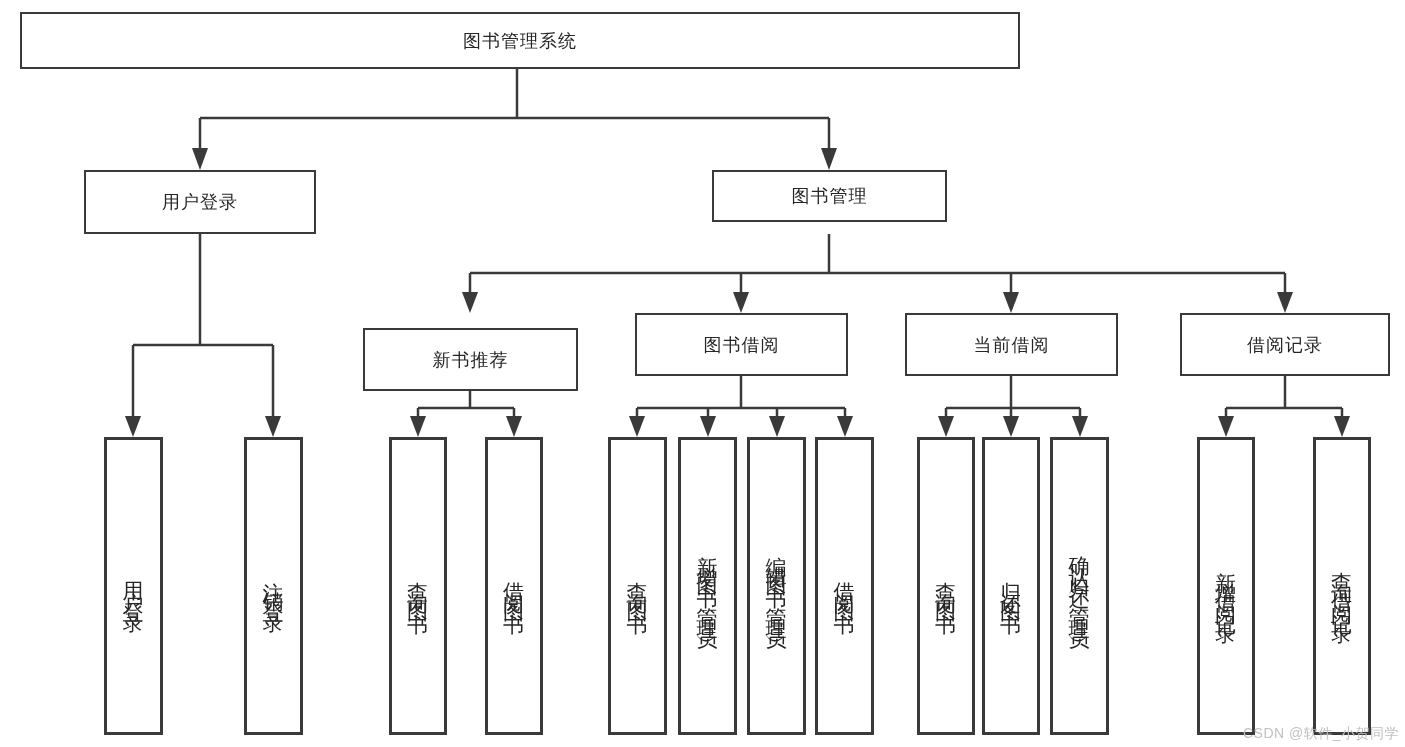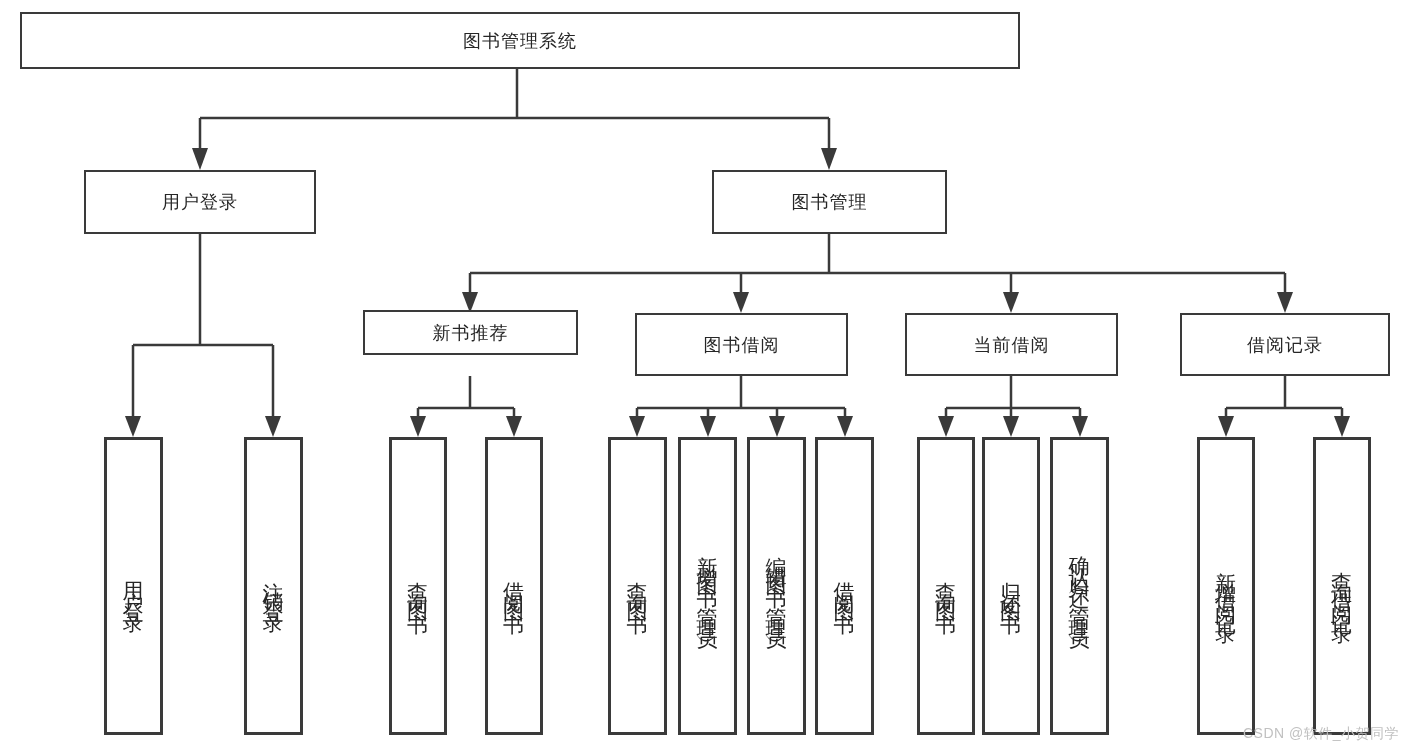--- a/index.html
+++ b/index.html
@@ -123,25 +123,25 @@
     </g>
   </svg>
 
   <div class="box" style="left:20px;top:12px;width:1000px;height:57px;">
     <span class="hlabel">图书管理系统</span>
   </div>
 
   <div class="box" style="left:84px;top:170px;width:232px;height:64px;">
     <span class="hlabel">用户登录</span>
   </div>
-  <div class="box" style="left:712px;top:170px;width:235px;height:64px;">
+  <div class="box" style="left:712px;top:170px;width:235px;height:52px;">
     <span class="hlabel">图书管理</span>
   </div>
 
-  <div class="box" style="left:363px;top:310px;width:215px;height:45px;">
+  <div class="box" style="left:363px;top:328px;width:215px;height:63px;">
     <span class="hlabel">新书推荐</span>
   </div>
   <div class="box" style="left:905px;top:313px;width:213px;height:63px;">
     <span class="hlabel">当前借阅</span>
   </div>
   <div class="box" style="left:635px;top:313px;width:213px;height:63px;">
     <span class="hlabel">图书借阅</span>
   </div>
   <div class="box" style="left:1180px;top:313px;width:210px;height:63px;">
     <span class="hlabel">借阅记录</span>

